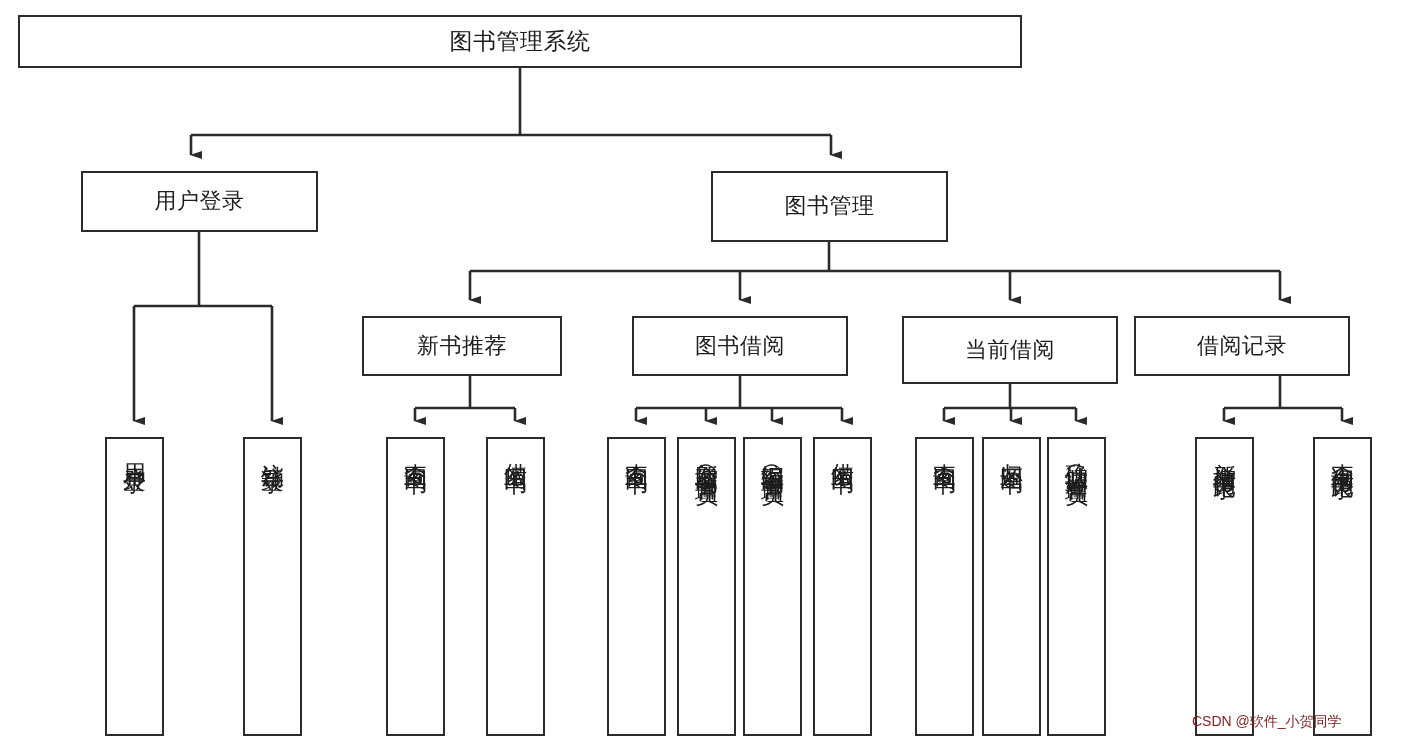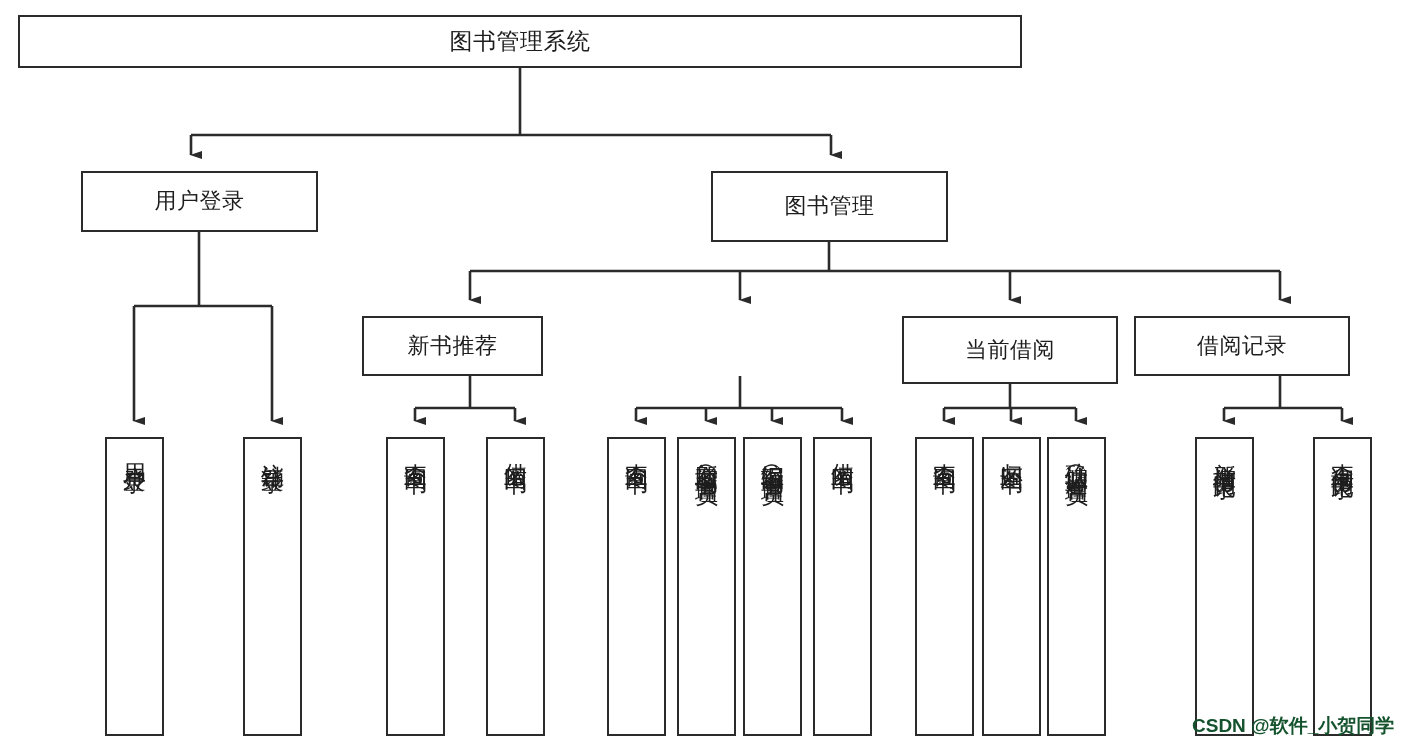--- a/index.html
+++ b/index.html
@@ -58,26 +58,25 @@
     text-orientation: upright;
     font-size: 23px;
     letter-spacing: 3px;
     line-height: 1;
   }
   #root-node .label { font-size: 23px; }
   .watermark {
     position: absolute;
     left: 1192px;
     top: 713px;
-    font-size: 19px;
-    color: #14532d;
+    font-size: 14px;
+    color: #7f1d1d;
     font-family: "Liberation Sans", "DejaVu Sans", sans-serif;
     white-space: pre;
     pointer-events: none;
-    font-weight: bold;
   }
 </style>
 </head>
 <body>
 
 <div id="diagram-root">
 
   <svg class="edges" viewBox="0 0 1405 747">
     <defs>
       <marker id="arrowhead" markerWidth="10" markerHeight="12" refX="4.5" refY="11" orient="auto" markerUnits="userSpaceOnUse">
@@ -133,22 +132,25 @@
     <span class="label">图书管理系统</span>
   </div>
 
   <div class="node horiz" style="left:81px; top:171px; width:237px; height:61px;">
     <span class="label">用户登录</span>
   </div>
   <div class="node horiz" style="left:711px; top:171px; width:237px; height:71px;">
     <span class="label">图书管理</span>
   </div>
 
-  <div class="node horiz" style="left:362px; top:316px; width:181px; height:60px;">
+  <div class="node horiz" style="left:362px; top:316px; width:200px; height:60px;">
     <span class="label">新书推荐</span>
+  </div>
+  <div class="node horiz" style="left:632px; top:316px; width:216px; height:60px;">
+    <span class="label">图书借阅</span>
   </div>
   <div class="node horiz" style="left:902px; top:316px; width:216px; height:68px;">
     <span class="label">当前借阅</span>
   </div>
   <div class="node horiz" style="left:1134px; top:316px; width:216px; height:60px;">
     <span class="label">借阅记录</span>
   </div>
 
   <div class="node vert" style="left:105px; top:437px; width:59px; height:299px;">
     <span class="label">用户登录</span>

